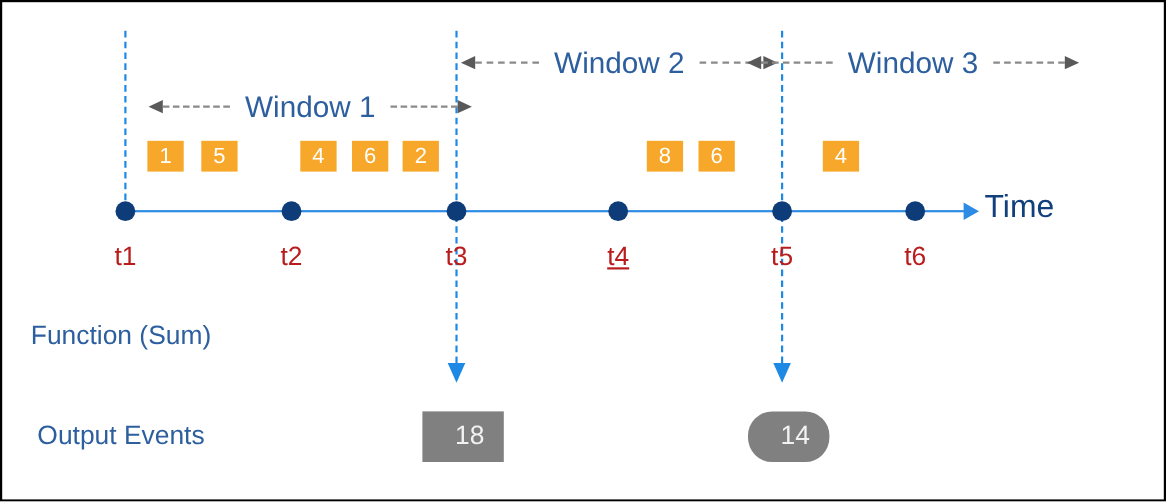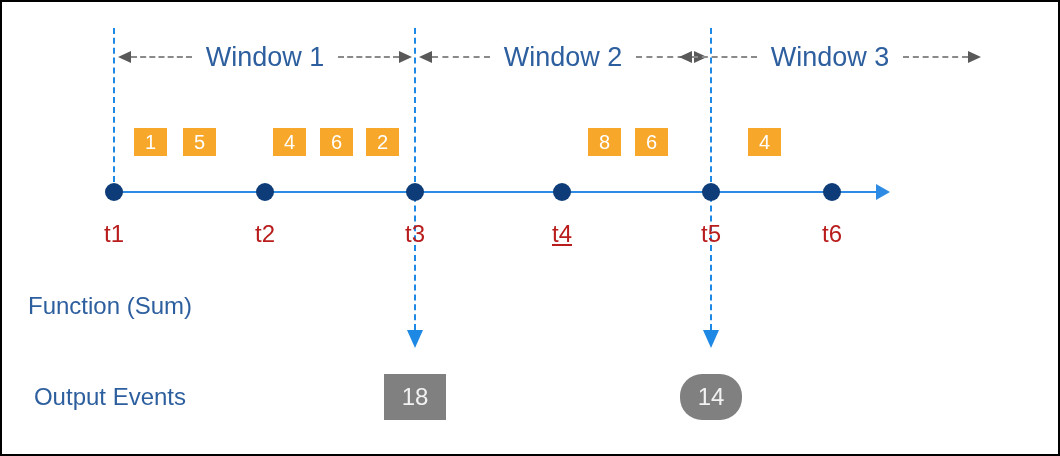--- a/index.html
+++ b/index.html
@@ -78,32 +78,33 @@
     position:absolute;left:16px;top:381px;width:184px;
     text-align:center;font-size:24px;font-weight:300;color:#2d5f9f;z-index:2;
   }
   
   .output-box{
     position:absolute;top:372px;width:62px;height:46px;
     background:#808080;color:#f2f2f2;
     font-size:24px;font-weight:300;
     display:flex;align-items:center;justify-content:center;
     z-index:2;
+    padding-left:12px;
   }
 </style>
 </head>
 <body>
 
 <div class="canvas">
 
   <div class="vline" style="left:111px;top:26px;height:154px;"></div>
   <div class="vline" style="left:412px;top:26px;height:302px;"></div>
   <div class="vline" style="left:708px;top:26px;height:302px;"></div>
 
-  <div class="window-span" style="left:116px;width:294px;">
+  <div class="window-span" style="left:133px;width:294px;margin-top:40px;">
     <span class="tri-left"></span>
     <span class="wdash"></span>
     <span class="window-label">Window 1</span>
     <span class="wdash"></span>
     <span class="tri-right"></span>
   </div>
   <div class="window-span" style="left:417px;width:288px;">
     <span class="tri-left"></span>
     <span class="wdash"></span>
     <span class="window-label">Window 2</span>
@@ -128,20 +129,21 @@
   <div class="event-box" style="left:746px;">4</div>
 
   <div class="timeline-line"></div>
   <div class="timeline-arrowhead"></div>
   <div class="dot" style="left:103px;"></div>
   <div class="dot" style="left:254px;"></div>
   <div class="dot" style="left:404px;"></div>
   <div class="dot" style="left:551px;"></div>
   <div class="dot" style="left:700px;"></div>
   <div class="dot" style="left:821px;"></div>
+  <div class="time-label">Time</div>
 
   <div class="tick-label" style="left:82px;">t1</div>
   <div class="tick-label" style="left:233px;">t2</div>
   <div class="tick-label" style="left:383px;">t3</div>
   <div class="tick-label" style="left:530px;text-decoration:underline;">t4</div>
   <div class="tick-label" style="left:679px;">t5</div>
   <div class="tick-label" style="left:800px;">t6</div>
 
   <div class="down-arrowhead" style="left:405px;"></div>
   <div class="down-arrowhead" style="left:701px;"></div>

